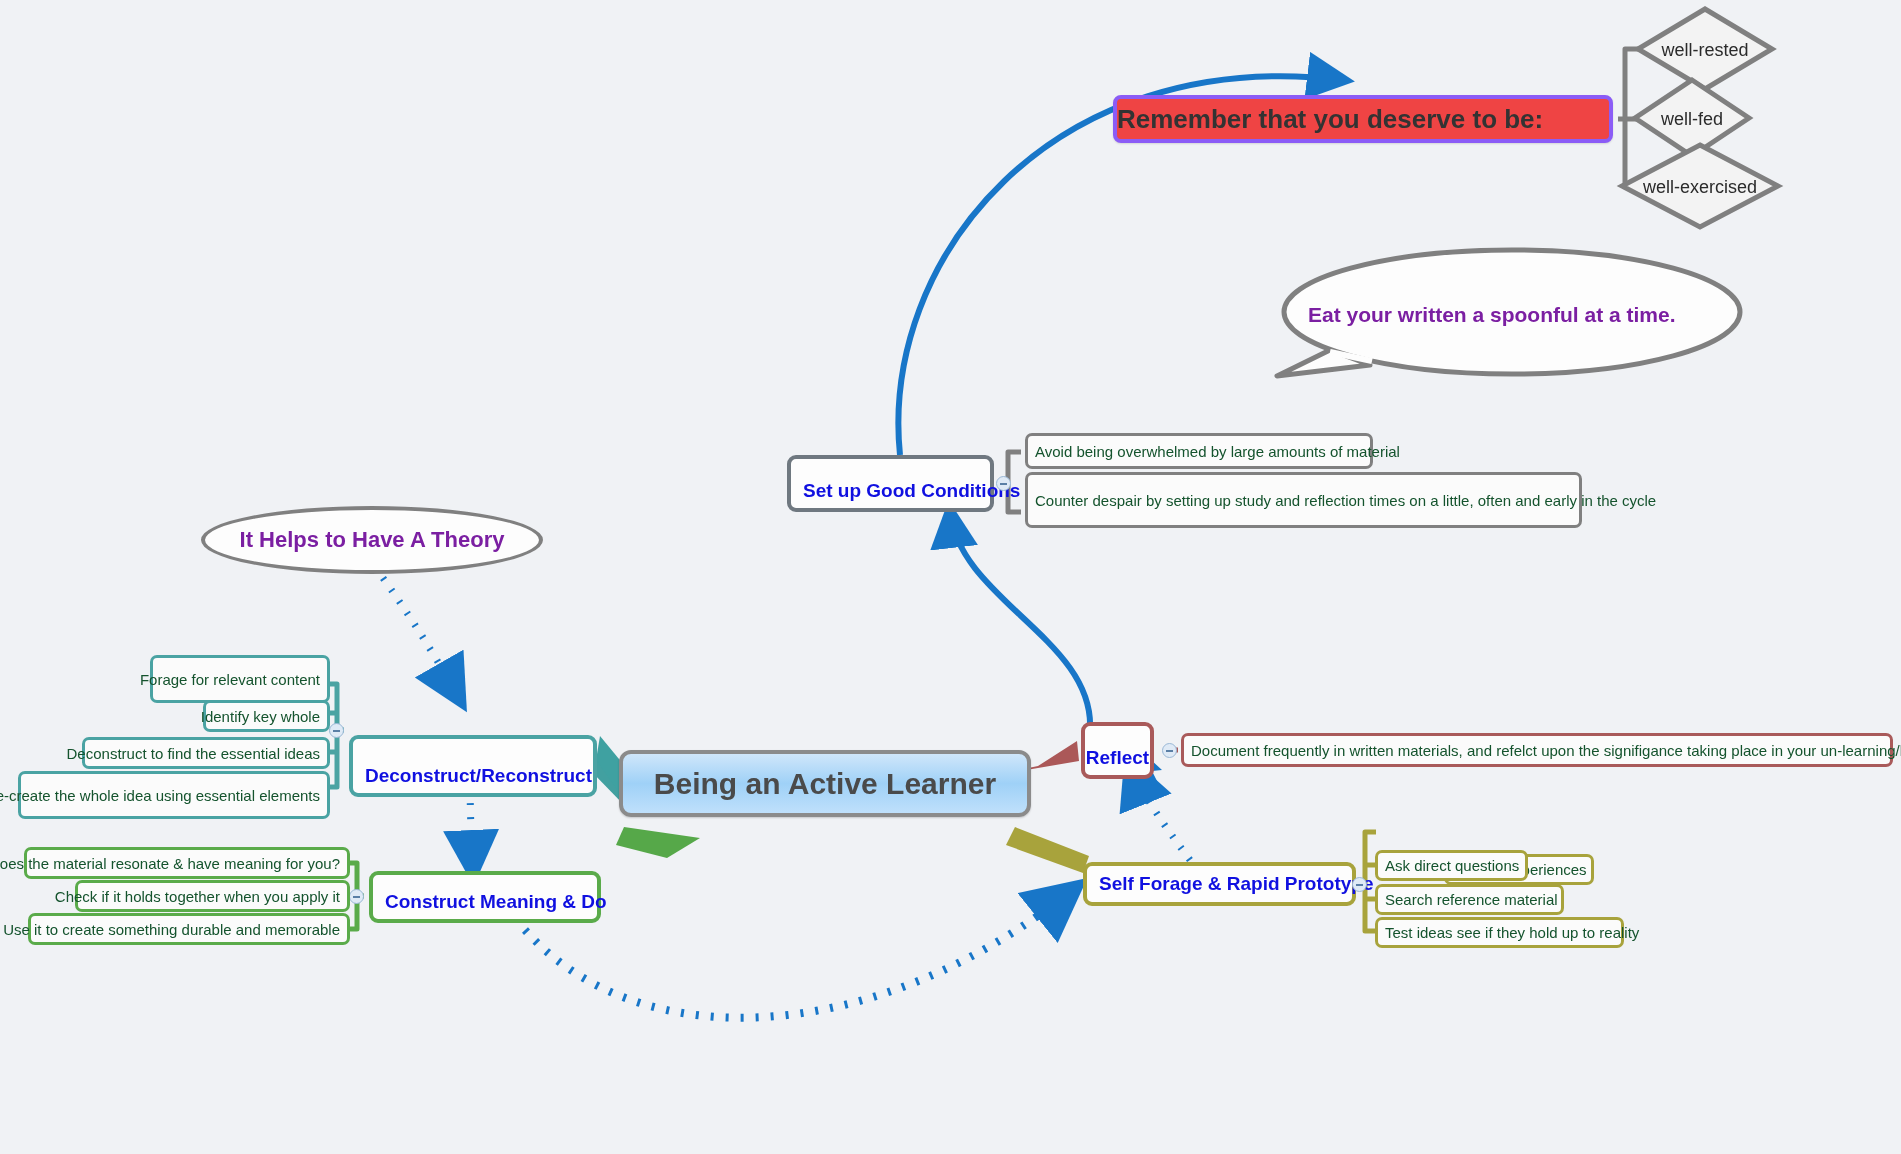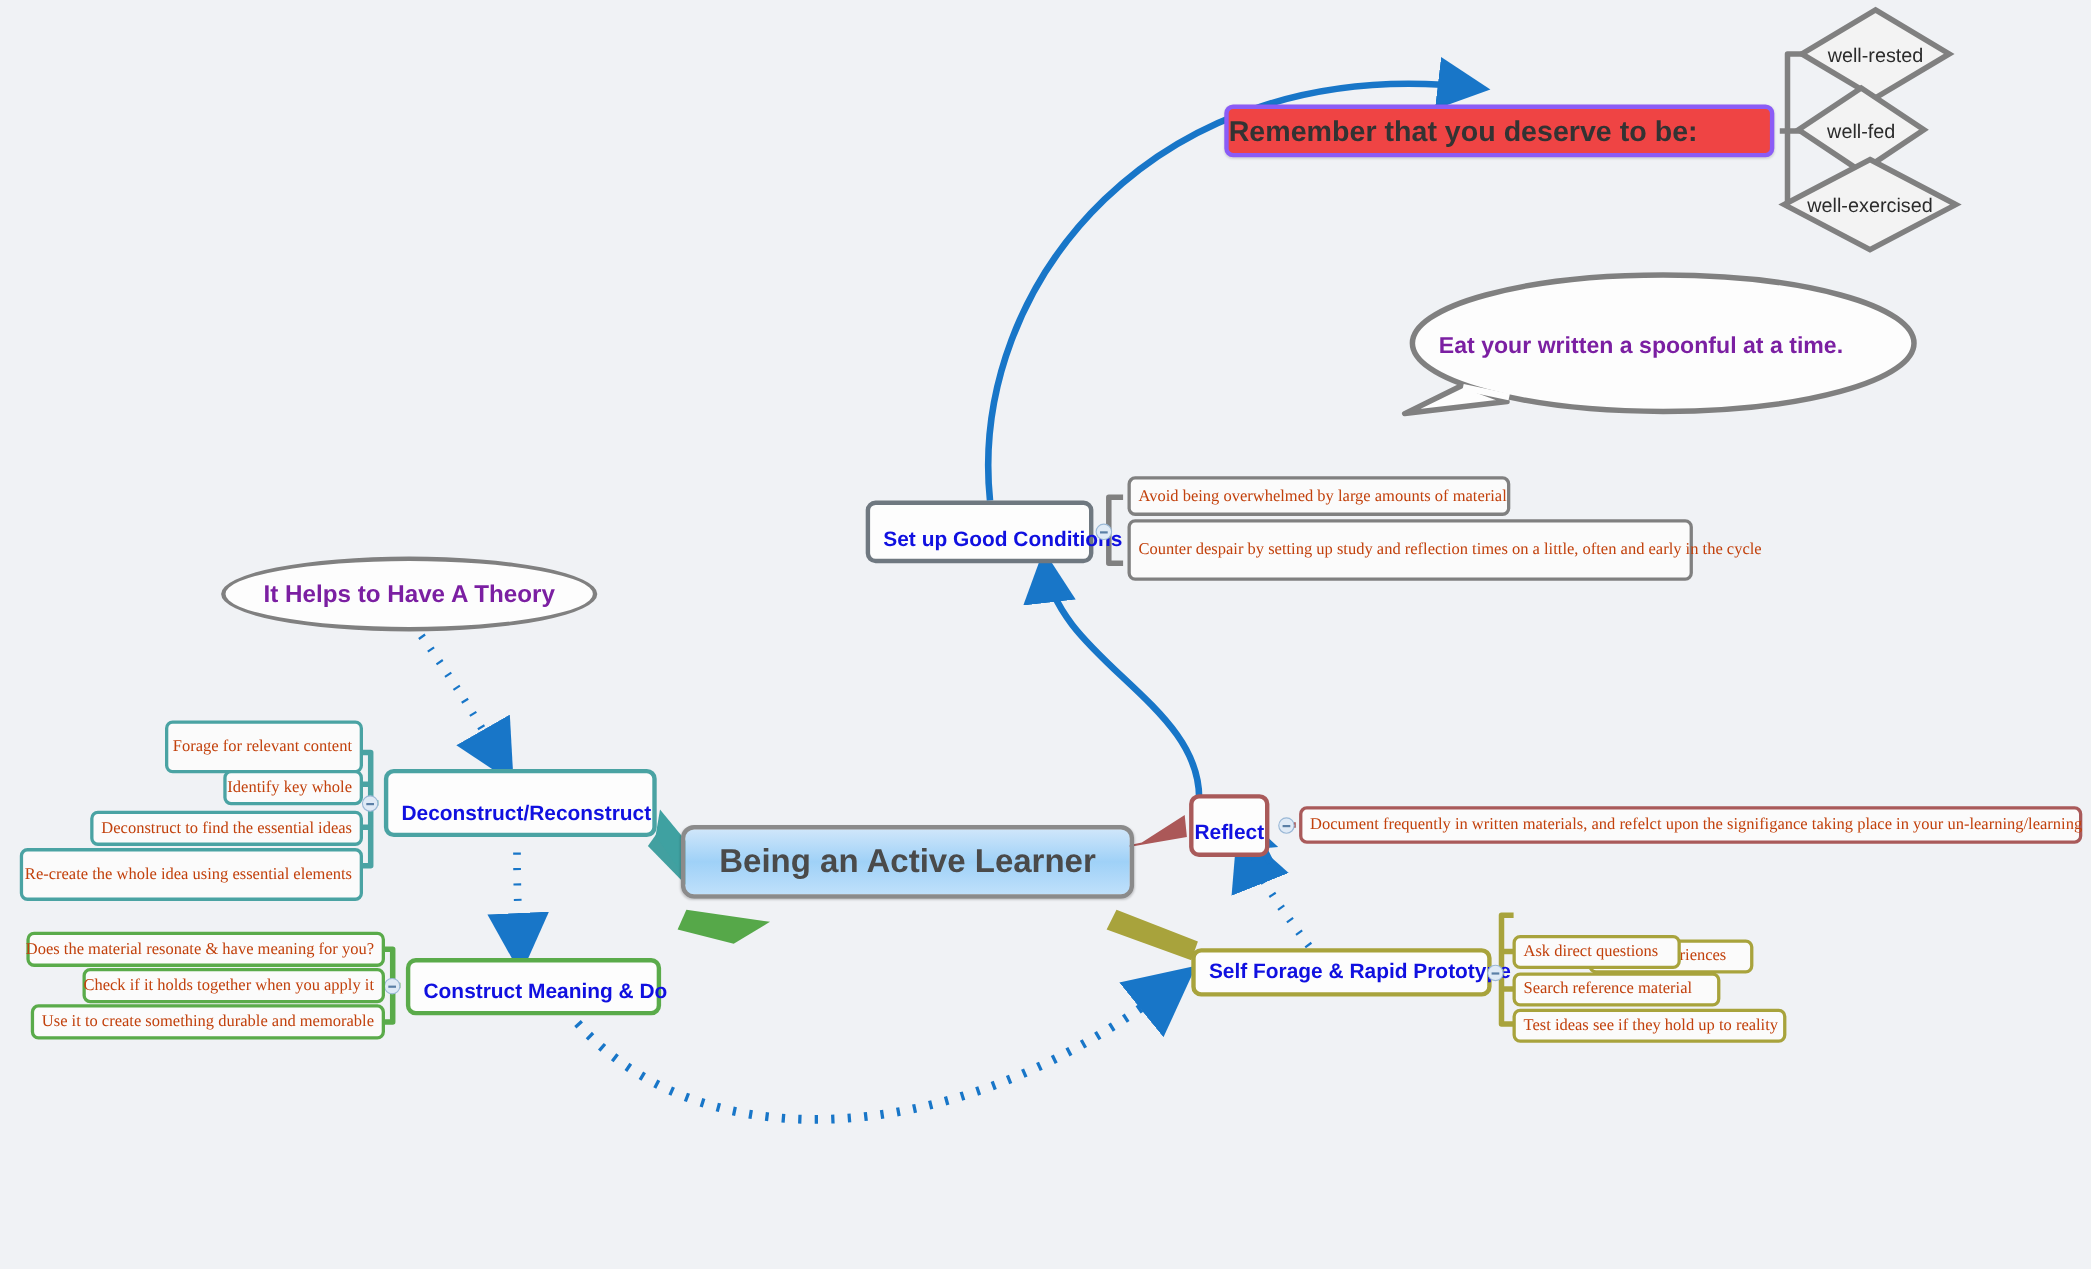--- a/index.html
+++ b/index.html
@@ -46,38 +46,37 @@
   .branch {
     border-width: 4px;
     border-style: solid;
     font-size: 19px;
     font-weight: bold;
     color: #1010e0;
     padding: 0 12px;
     align-items: flex-end;
     padding-bottom: 6px;
   }
-  .branch.teal   { border-color: #4aa3a3; }
+  .branch.teal   { border-color: #4aa3a3; margin-top: 36px; }
   .branch.green  { border-color: #5aab4a; }
   .branch.red    { border-color: #a95a5a; }
   .branch.olive  { border-color: #a8a33c; }
   .branch.blue   { border-color: #6f7880; }
 
   
   .leaf {
     border-width: 3px;
     border-style: solid;
     border-radius: 7px;
     font-size: 15px;
-    color: #c2410c;
+    color: #14532d;
     background: #fbfbfb;
     padding: 0 7px;
     align-items: center;
     font-weight: normal;
-    font-family: Liberation Serif, serif;
   }
   .leaf.teal  { border-color: #4aa3a3; justify-content: flex-end; }
   .leaf.green { border-color: #5aab4a; justify-content: flex-end; }
   .leaf.red   { border-color: #a95a5a; justify-content: flex-start; }
   .leaf.olive { border-color: #a8a33c; justify-content: flex-start; }
   .leaf.grey  { border-color: #808080; justify-content: flex-start; }
 
   
   .topbox {
     border: 4px solid #8b5cf6;
@@ -231,21 +230,21 @@
   </div>
 
   <div class="node branch blue" style="left:787px; top:455px; width:207px; height:57px;">
     <span>Set up Good Conditions</span>
   </div>
   <div class="toggle" style="left:996px; top:476px;"></div>
 
   <div class="node leaf grey" style="left:1025px; top:433px; width:348px; height:36px;">
     <span>Avoid being overwhelmed by large amounts of material</span>
   </div>
-  <div class="node leaf grey" style="left:1025px; top:472px; width:514px; height:56px;">
+  <div class="node leaf grey" style="left:1025px; top:472px; width:557px; height:56px;">
     <span>Counter despair by setting up study and reflection times on a little, often and early in the cycle</span>
   </div>
 
   <div class="node central" style="left:619px; top:750px; width:412px; height:67px;">
     <span>Being an Active Learner</span>
   </div>
 
   <div class="node branch teal" style="left:349px; top:699px; width:248px; height:62px;">
     <span>Deconstruct/Reconstruct</span>
   </div>

